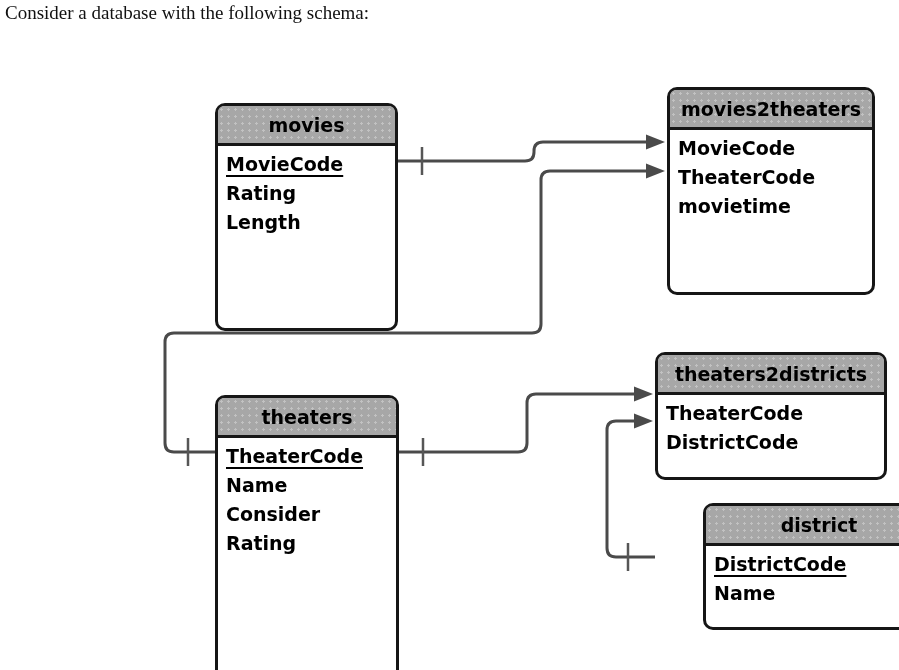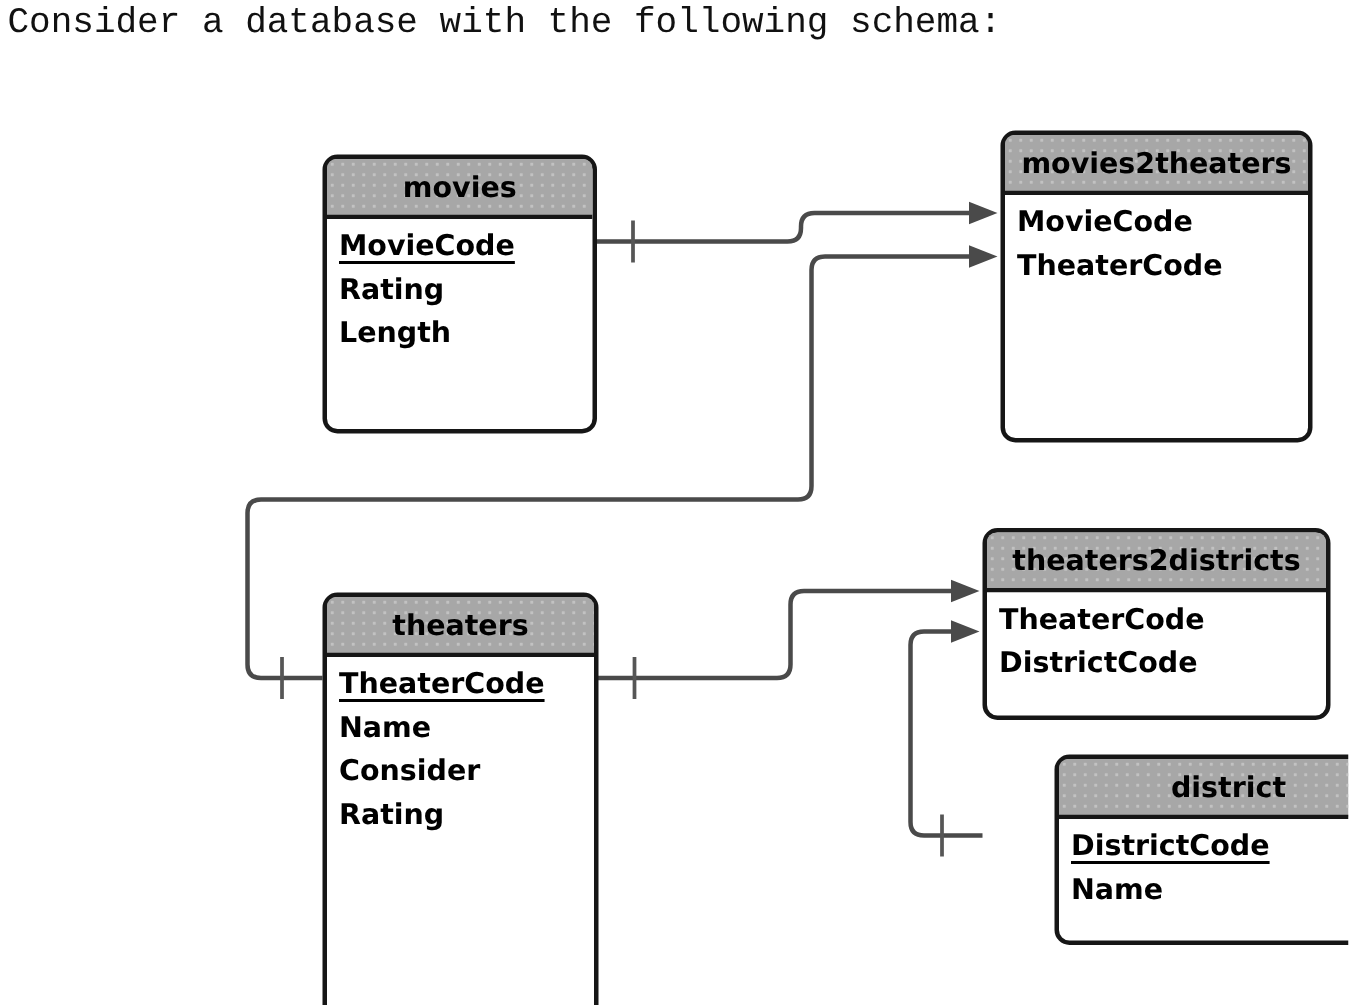--- a/index.html
+++ b/index.html
@@ -5,22 +5,22 @@
   html,body{margin:0;padding:0;background:#ffffff;}
   #canvas{
     position:relative;
     width:899px;height:670px;
     background:#ffffff;
     overflow:hidden;
     font-family:"DejaVu Sans",sans-serif;
   }
   .page-title{
     position:absolute;left:5px;top:2px;
-    font-family:Liberation Mono, monospace;
-    font-size:24px;color:#111111;
+    font-family:Liberation Serif, serif;
+    font-size:19px;color:#111111;
     white-space:nowrap;
   }
   svg.connectors{position:absolute;left:0;top:0;z-index:1;}
   .db-table{
     position:absolute;z-index:2;
     box-sizing:border-box;
     background:#ffffff;
     border:3px solid #161616;
     border-radius:10px;
   }
@@ -70,38 +70,39 @@
       <polygon points="634,413.5 653,421 634,428.5"></polygon>
     </g>
     <g stroke="#565656" stroke-width="2.5" fill="none">
       <path d="M 422 147 L 422 175"></path>
       <path d="M 188 438 L 188 466"></path>
       <path d="M 423 438 L 423 466"></path>
       <path d="M 628 543 L 628 571"></path>
     </g>
   </svg>
 
-  <div class="db-table" style="left:215px;top:103px;width:183px;height:186px;">
+  <div class="db-table" style="left:215px;top:103px;width:183px;height:228px;">
     <div class="thead">
       <span>movies</span>
     </div>
     <div class="tbody">
       <div class="field pk">MovieCode</div>
       <div class="field">Rating</div>
       <div class="field">Length</div>
     </div>
   </div>
 
   <div class="db-table" style="left:667px;top:87px;width:208px;height:208px;text-align:center;">
     <div class="thead">
       <span>movies2theaters</span>
     </div>
     <div class="tbody">
       <div class="field">MovieCode</div>
       <div class="field">TheaterCode</div>
+      <div class="field">movietime</div>
     </div>
   </div>
 
   <div class="db-table" style="left:215px;top:395px;width:184px;height:316px;">
     <div class="thead">
       <span>theaters</span>
     </div>
     <div class="tbody">
       <div class="field pk">TheaterCode</div>
       <div class="field">Name</div>

